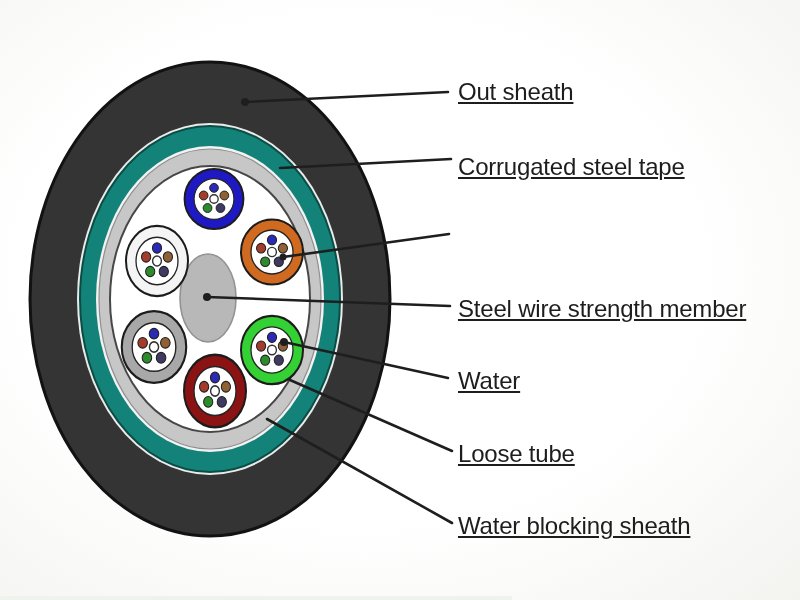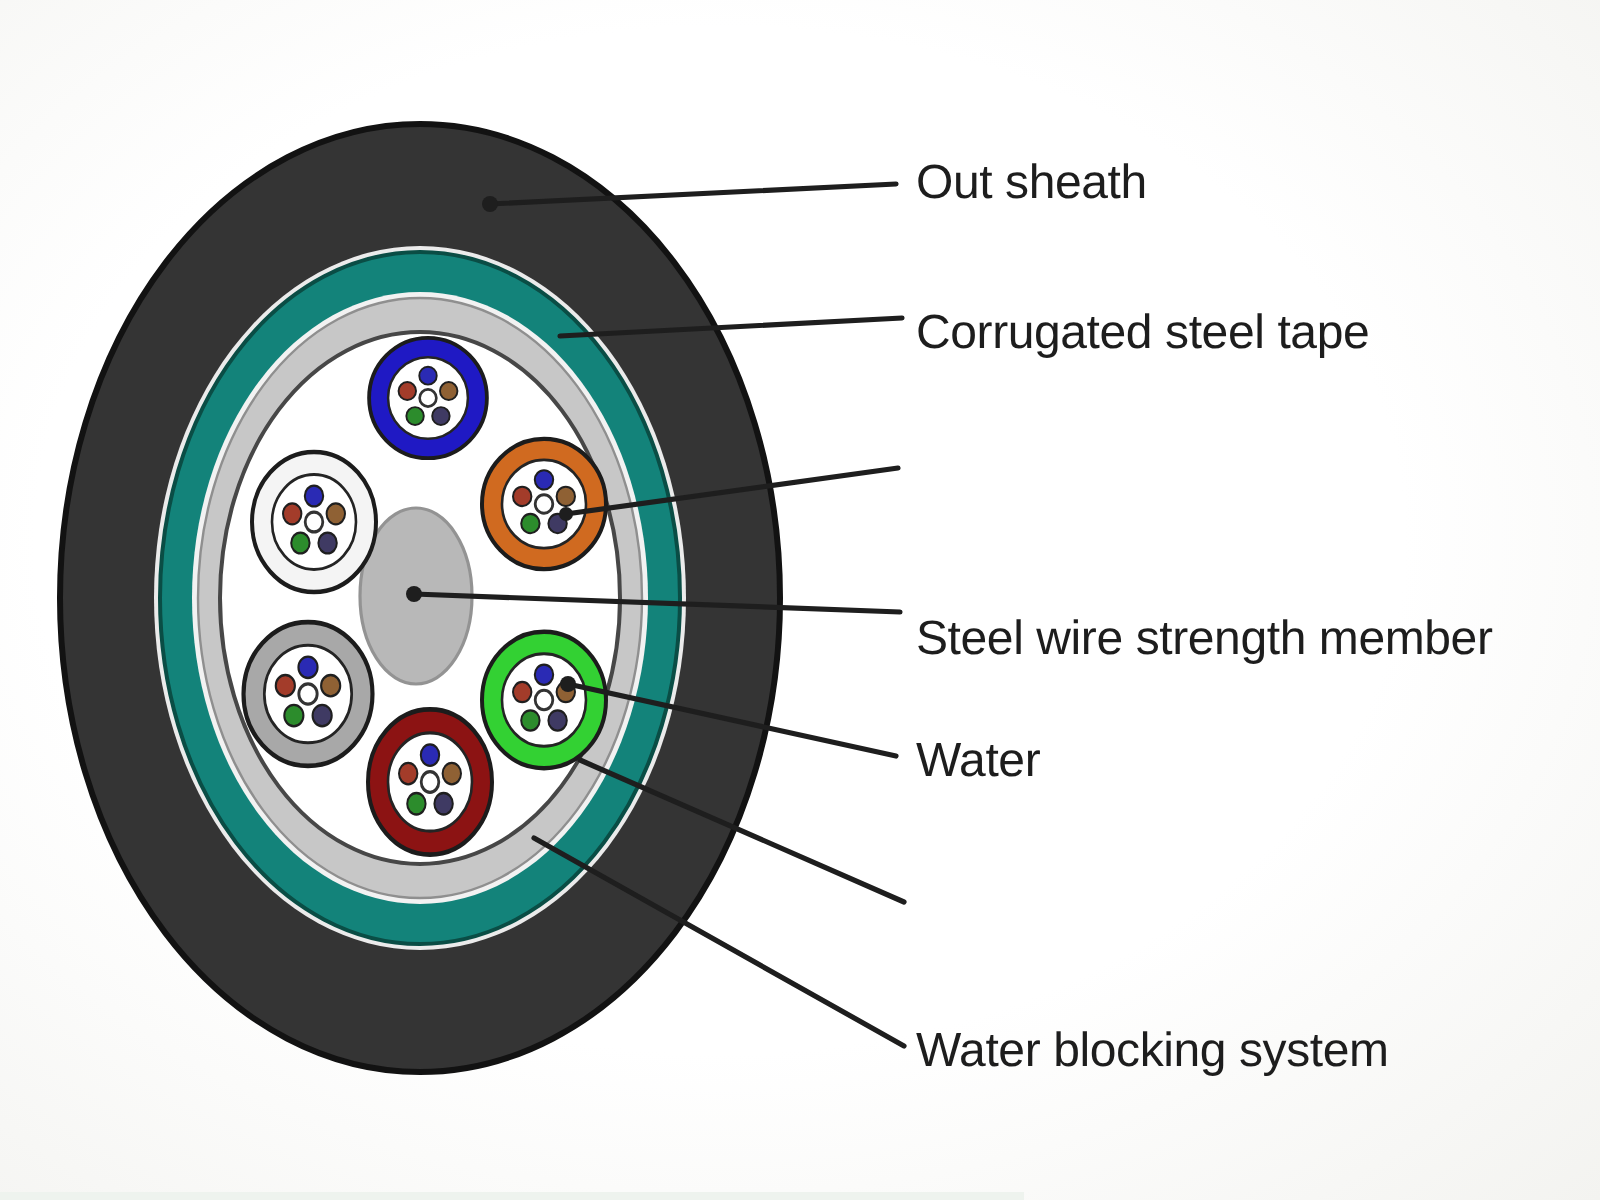--- a/index.html
+++ b/index.html
@@ -42,20 +42,21 @@
 
   
   .leader{stroke:var(--c-line);stroke-width:2.6;stroke-linecap:round;fill:none;}
   .leader-dot{fill:var(--c-line);}
 
   
   .label{
     position:absolute;left:458px;height:30px;line-height:30px;
     font-size:24px;color:var(--c-text);white-space:nowrap;
     letter-spacing:-0.2px;
+    text-decoration:underline;
   }
   .bottom-strip{
     position:absolute;left:0;bottom:0;width:512px;height:4px;
     background:#eef3ee;
   }
 </style>
 </head>
 <body>
 
 <div class="stage" style="--c-bg: #fbfbf9; --c-text: #1d1d1d; --c-line: #1e1e1e; --c-sheath: #343434; --c-sheath-edge: #121212; --c-liner: #ebebeb; --c-tape: #13837a; --c-tape-edge: #0a4d45; --c-water: #c7c7c7; --c-water-edge: #8f8f8f; --c-interior: #ffffff; --c-interior-edge: #474747; --c-member: #b8b8b8; --c-member-edge: #939393; --c-tube-outline: #1c1c1c; --c-tube-blue: #1f19c4; --c-tube-orange: #d06a20; --c-tube-green: #33d133; --c-tube-red: #8c1313; --c-tube-gray: #a8a8a8; --c-tube-white: #f4f4f4; --c-f1: #2a2ab4; --c-f2: #a33c2a; --c-f3: #8f6134; --c-f4: #2c8c2c; --c-f5: #3f3a63; --c-fc: #ffffff;">
@@ -145,18 +146,19 @@
     <line class="leader" x1="267" y1="419" x2="452" y2="523"></line>
 
     <circle class="leader-dot" cx="245" cy="102" r="4"></circle>
     <circle class="leader-dot" cx="283" cy="257" r="3.5"></circle>
     <circle class="leader-dot" cx="207" cy="297" r="4"></circle>
     <circle class="leader-dot" cx="284" cy="342" r="4"></circle>
   </svg>
 
   <div class="label" style="top:77px">Out sheath</div>
   <div class="label" style="top:152px">Corrugated steel tape</div>
-  <div class="label" style="top:305px">Steel wire strength member</div>
+  <div class="label" style="top:294px">Steel wire strength member</div>
   <div class="label" style="top:366px">Water</div>
-  <div class="label" style="top:511px">Water blocking system</div>
+  <div class="label" style="top:439px">Loose tube</div>
+  <div class="label" style="top:511px">Water blocking sheath</div>
 
   <div class="bottom-strip"></div>
 </div>
 
 </body></html>

